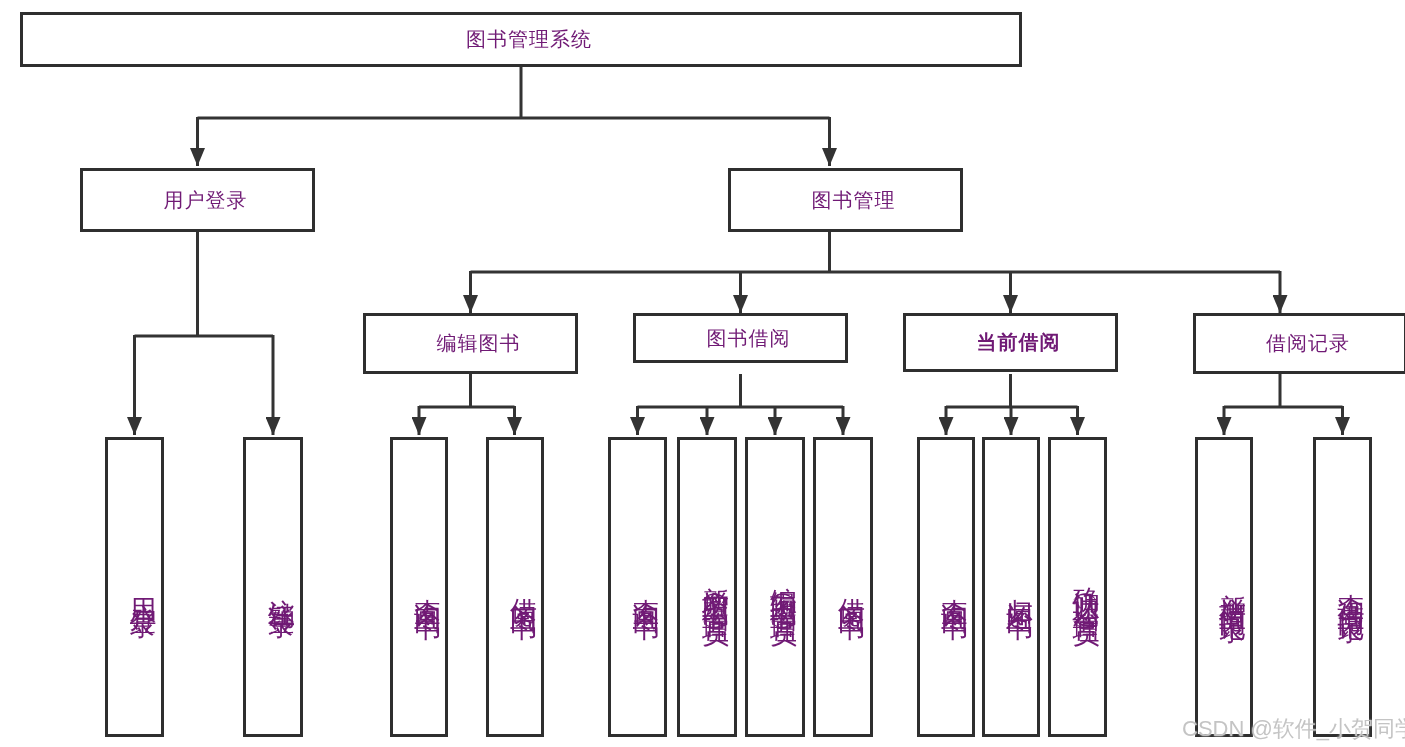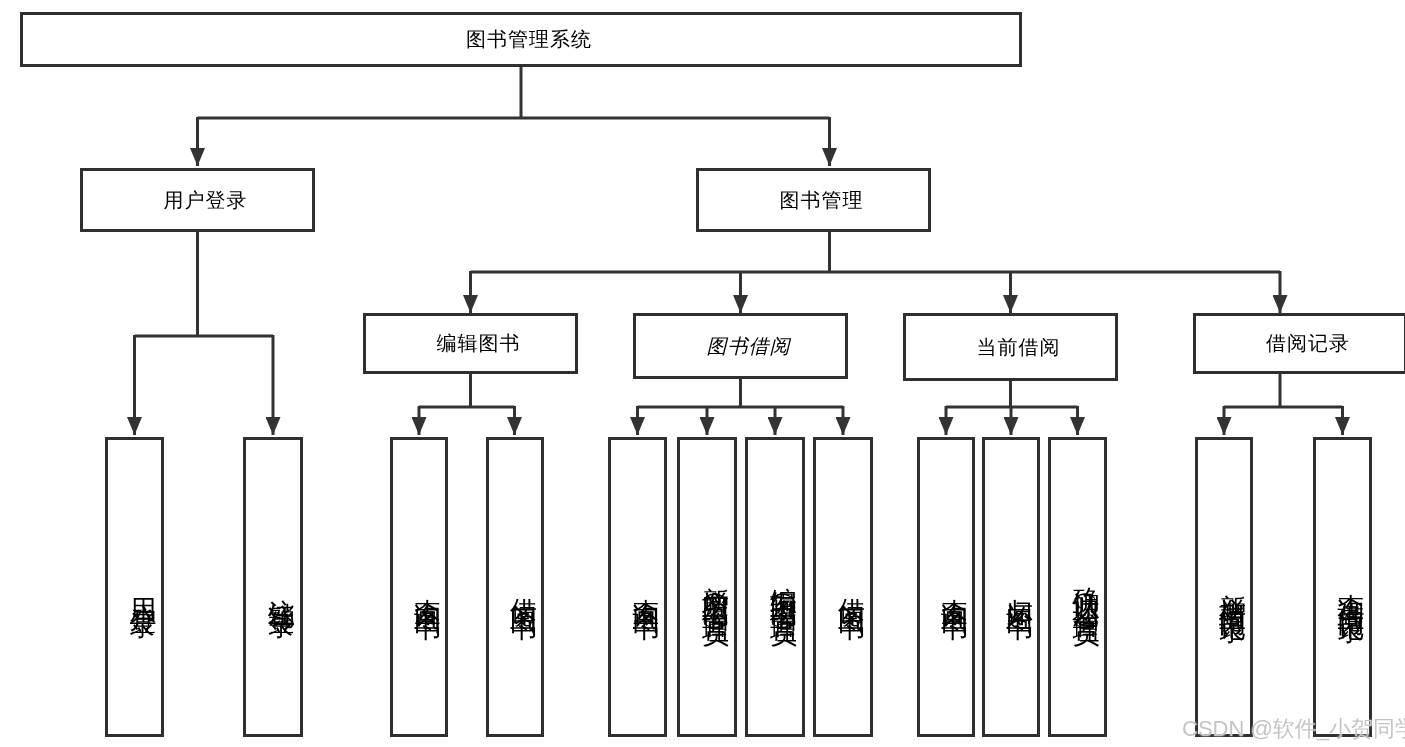--- a/index.html
+++ b/index.html
@@ -15,21 +15,21 @@
     position: absolute;
     left: 0; top: 0;
     width: 1405px; height: 747px;
     pointer-events: none;
   }
   .node {
     position: absolute;
     box-sizing: border-box;
     border: 3px solid #2f2f2f;
     background: #ffffff;
-    color: #000000;
+    color: #701a75;
     display: flex;
     align-items: center;
     justify-content: center;
     text-align: center;
     padding-left: 16px;
   }
   .h-node { font-size: 20px; letter-spacing: 1px; }
   .v-node {
     font-size: 27px;
     writing-mode: vertical-rl;
@@ -91,25 +91,25 @@
 
       <path d="M1280,374 V407 M1224,407 H1342.5"></path>
       <path d="M1224,406 V435" marker-end="url(#arrow)"></path>
       <path d="M1342.5,406 V435" marker-end="url(#arrow)"></path>
     </g>
   </svg>
 
   <div class="node h-node" style="left:20px; top:12px; width:1002px; height:55px;">图书管理系统</div>
 
   <div class="node h-node" style="left:80px; top:168px; width:235px; height:64px;">用户登录</div>
-  <div class="node h-node" style="left:696px; top:168px; width:235px; height:64px;">图书管理</div>
+  <div class="node h-node" style="left:728px; top:168px; width:235px; height:64px;">图书管理</div>
 
   <div class="node h-node" style="left:363px; top:313px; width:215px; height:61px;">编辑图书</div>
-  <div class="node h-node" style="left:633px; top:313px; width:215px; height:66px;font-style:italic;">图书借阅</div>
-  <div class="node h-node" style="left:903px; top:313px; width:215px; height:68px;">当前借阅</div>
+  <div class="node h-node" style="left:633px; top:313px; width:215px; height:50px;">图书借阅</div>
+  <div class="node h-node" style="left:903px; top:313px; width:215px; height:59px;font-weight:bold;">当前借阅</div>
   <div class="node h-node" style="left:1173px; top:313px; width:214px; height:61px;margin-left:20px;">借阅记录</div>
 
   <div class="node v-node" style="left:105px; top:437px; width:59px; height:300px;">用户登录</div>
   <div class="node v-node" style="left:243px; top:437px; width:60px; height:300px;">注销登录</div>
 
   <div class="node v-node" style="left:390px; top:437px; width:58px; height:300px;">查询图书</div>
   <div class="node v-node" style="left:486px; top:437px; width:58px; height:300px;">借阅图书</div>
 
   <div class="node v-node" style="left:608px; top:437px; width:59px; height:300px;">查询图书</div>
   <div class="node v-node" style="left:677px; top:437px; width:60px; height:300px;">新增图书（管理员）</div>

